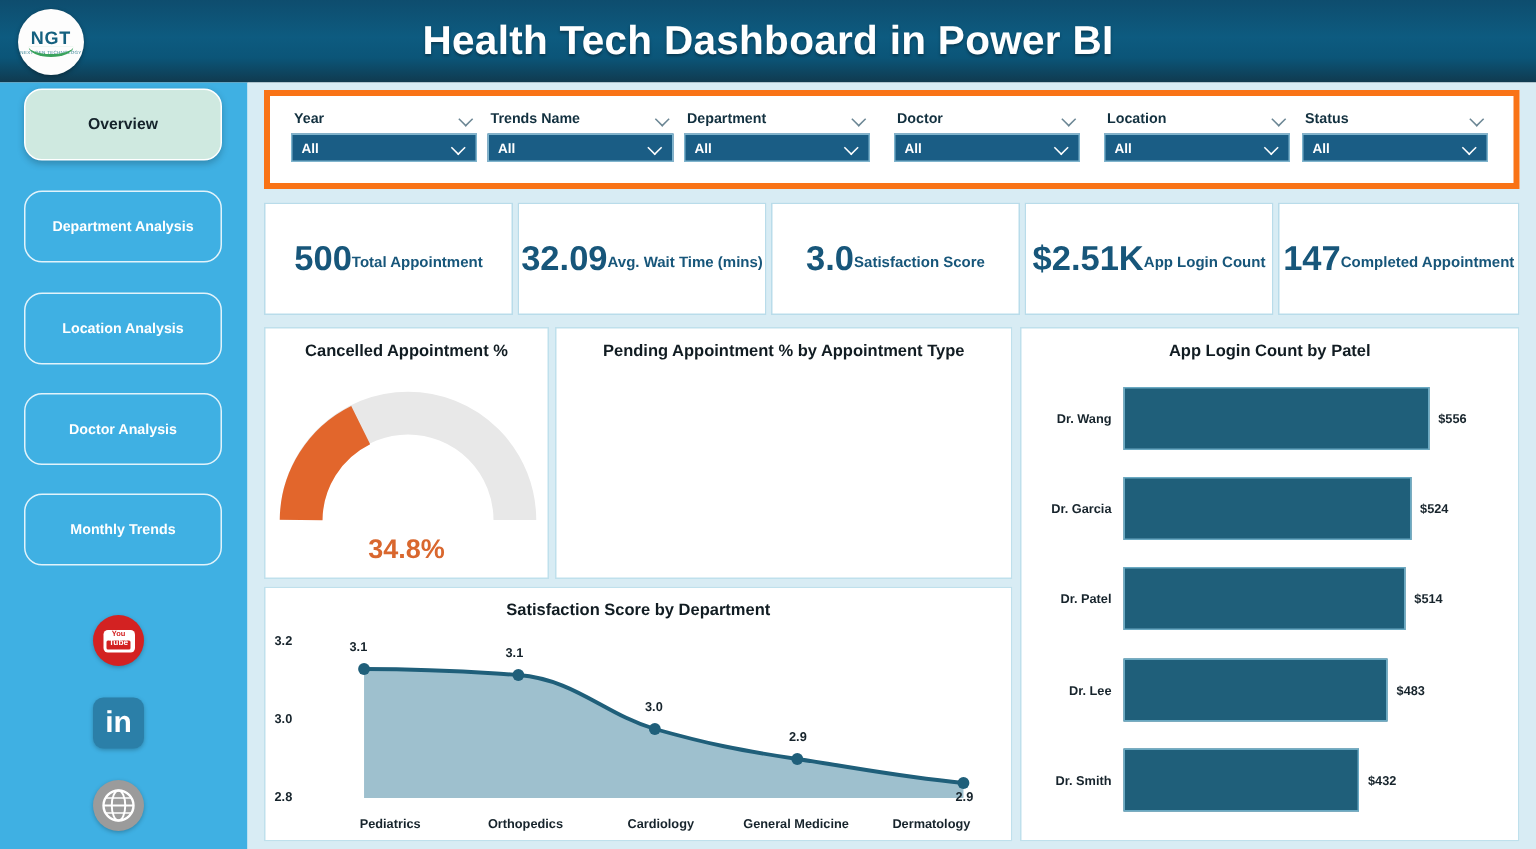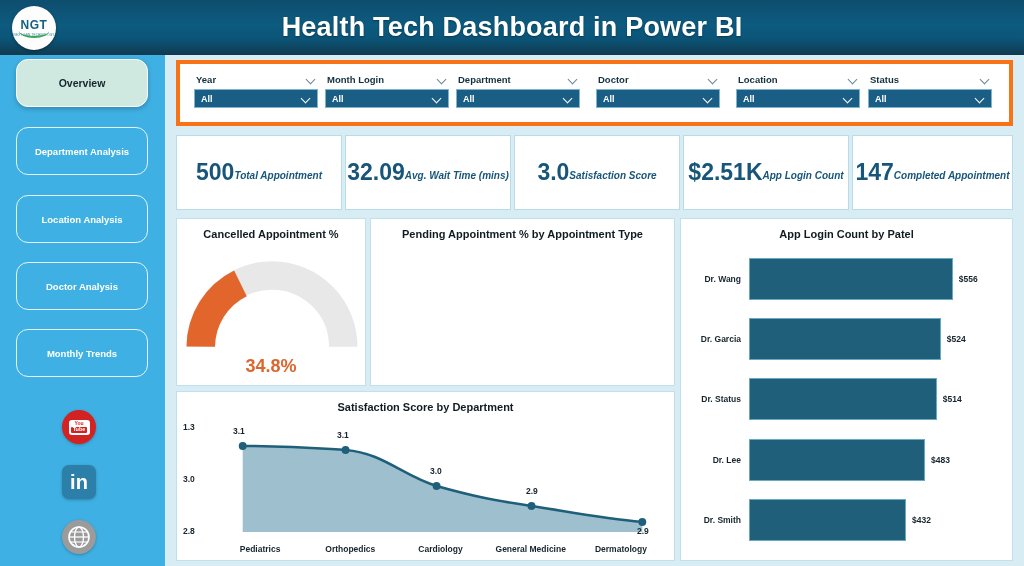--- a/index.html
+++ b/index.html
@@ -101,21 +101,21 @@
   }
   .slicer-value { font-size: 9px; font-weight: bold; color: #ffffff; }
 
   
   .kpi {
     position: absolute; top: 80px; height: 75px;
     background: #ffffff; border: 1px solid #b9dcea;
     display: flex; flex-direction: row; align-items: center; justify-content: center;
   }
   .kpi-value { font-size: 23px; font-weight: bold; color: #17567a; line-height: 1.15; }
-  .kpi-label { font-size: 10px; font-weight: bold; color: #17567a; margin-top: 6px; font-style: italic; }
+  .kpi-label { font-size: 10px; font-weight: bold; color: #17567a; margin-top: 6px; }
 
   
   .panel { position: absolute; background: #ffffff; border: 1px solid #bfe0ec; }
   .panel-title {
     width: 100%; text-align: center; font-size: 11px; font-weight: bold;
     color: #111c22; padding-top: 9px;
   }
 
   
   .gauge-wrap { position: absolute; left: 0; top: 28px; width: 100%; height: 128px; }
@@ -195,21 +195,21 @@
           <span>Year</span>
           <span class="chev"></span>
         </div>
         <div class="slicer-box">
           <span class="slicer-value">All</span>
           <span class="chev white"></span>
         </div>
       </div>
       <div class="slicer" style="left:145px">
         <div class="slicer-label">
-          <span>Month Login</span>
+          <span>Trends Name</span>
           <span class="chev"></span>
         </div>
         <div class="slicer-box">
           <span class="slicer-value">All</span>
           <span class="chev white"></span>
         </div>
       </div>
       <div class="slicer" style="left:276px">
         <div class="slicer-label">
           <span>Department</span>
@@ -299,21 +299,21 @@
           </div>
         </div>
         <div class="bar-row">
           <div class="bar-cat">Dr. Garcia</div>
           <div class="bar-track">
             <div class="bar-fill" style="width:74.6%"></div>
             <div class="bar-val">$524</div>
           </div>
         </div>
         <div class="bar-row">
-          <div class="bar-cat">Dr. Status</div>
+          <div class="bar-cat">Dr. Patel</div>
           <div class="bar-track">
             <div class="bar-fill" style="width:73.1%"></div>
             <div class="bar-val">$514</div>
           </div>
         </div>
         <div class="bar-row">
           <div class="bar-cat">Dr. Lee</div>
           <div class="bar-track">
             <div class="bar-fill" style="width:68.5%"></div>
             <div class="bar-val">$483</div>
@@ -325,21 +325,21 @@
             <div class="bar-fill" style="width:61.1%"></div>
             <div class="bar-val">$432</div>
           </div>
         </div>
       </div>
     </div>
 
     <div class="panel" style="left:11px;top:336px;width:499px;height:170px">
       <div class="panel-title">Satisfaction Score by Department</div>
       <div class="area-plot">
-        <div class="y-tick" style="top:4px">1.3</div>
+        <div class="y-tick" style="top:4px">3.2</div>
         <div class="y-tick" style="top:56px">3.0</div>
         <div class="y-tick" style="top:108px">2.8</div>
         <svg viewBox="0 0 460 120" width="455" height="120" style="position:absolute;left:38px;top:0" preserveAspectRatio="none">
           <path d="M 28 28 C 80 28, 100 30, 132 32 C 170 35, 190 58, 224 68 C 260 78, 280 82, 320 88 C 360 94, 390 100, 432 104 L 432 114 L 28 114 Z" fill="#9ec0ce"></path>
           <path d="M 28 28 C 80 28, 100 30, 132 32 C 170 35, 190 58, 224 68 C 260 78, 280 82, 320 88 C 360 94, 390 100, 432 104" fill="none" stroke="#1f5f7a" stroke-width="2.6"></path>
           <circle cx="28" cy="28" r="4" fill="#1f5f7a"></circle>
           <circle cx="132" cy="32" r="4" fill="#1f5f7a"></circle>
           <circle cx="224" cy="68" r="4" fill="#1f5f7a"></circle>
           <circle cx="320" cy="88" r="4" fill="#1f5f7a"></circle>
           <circle cx="432" cy="104" r="4" fill="#1f5f7a"></circle>

